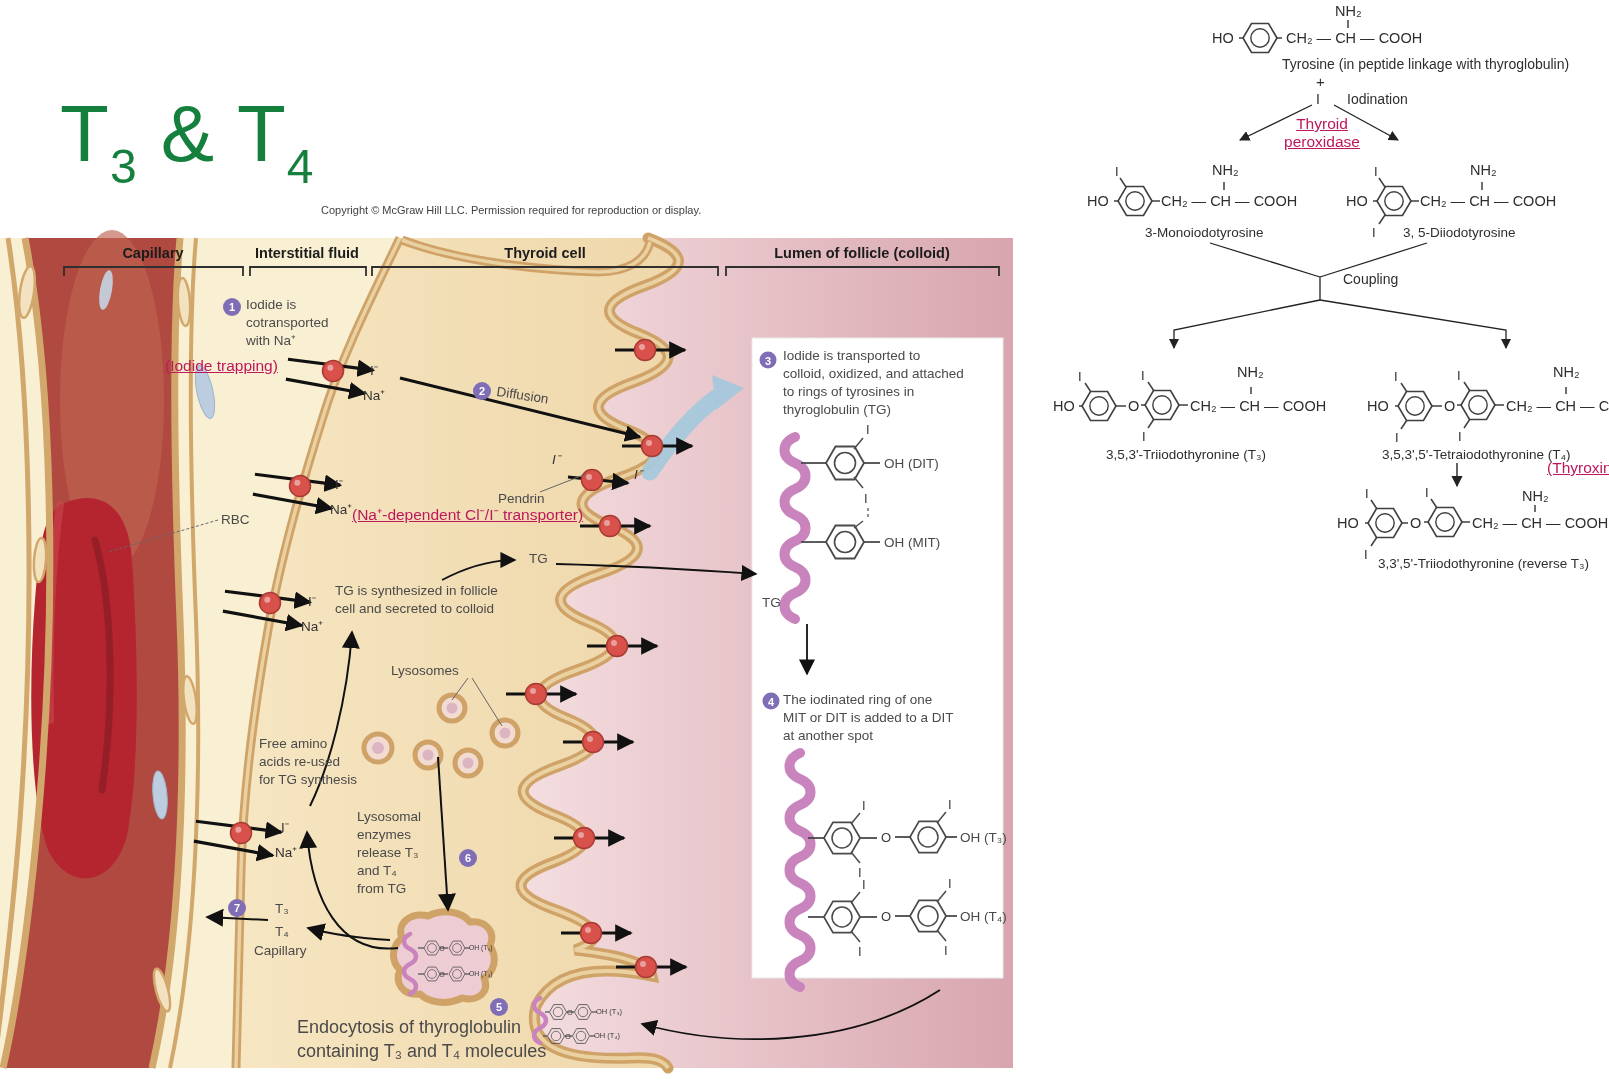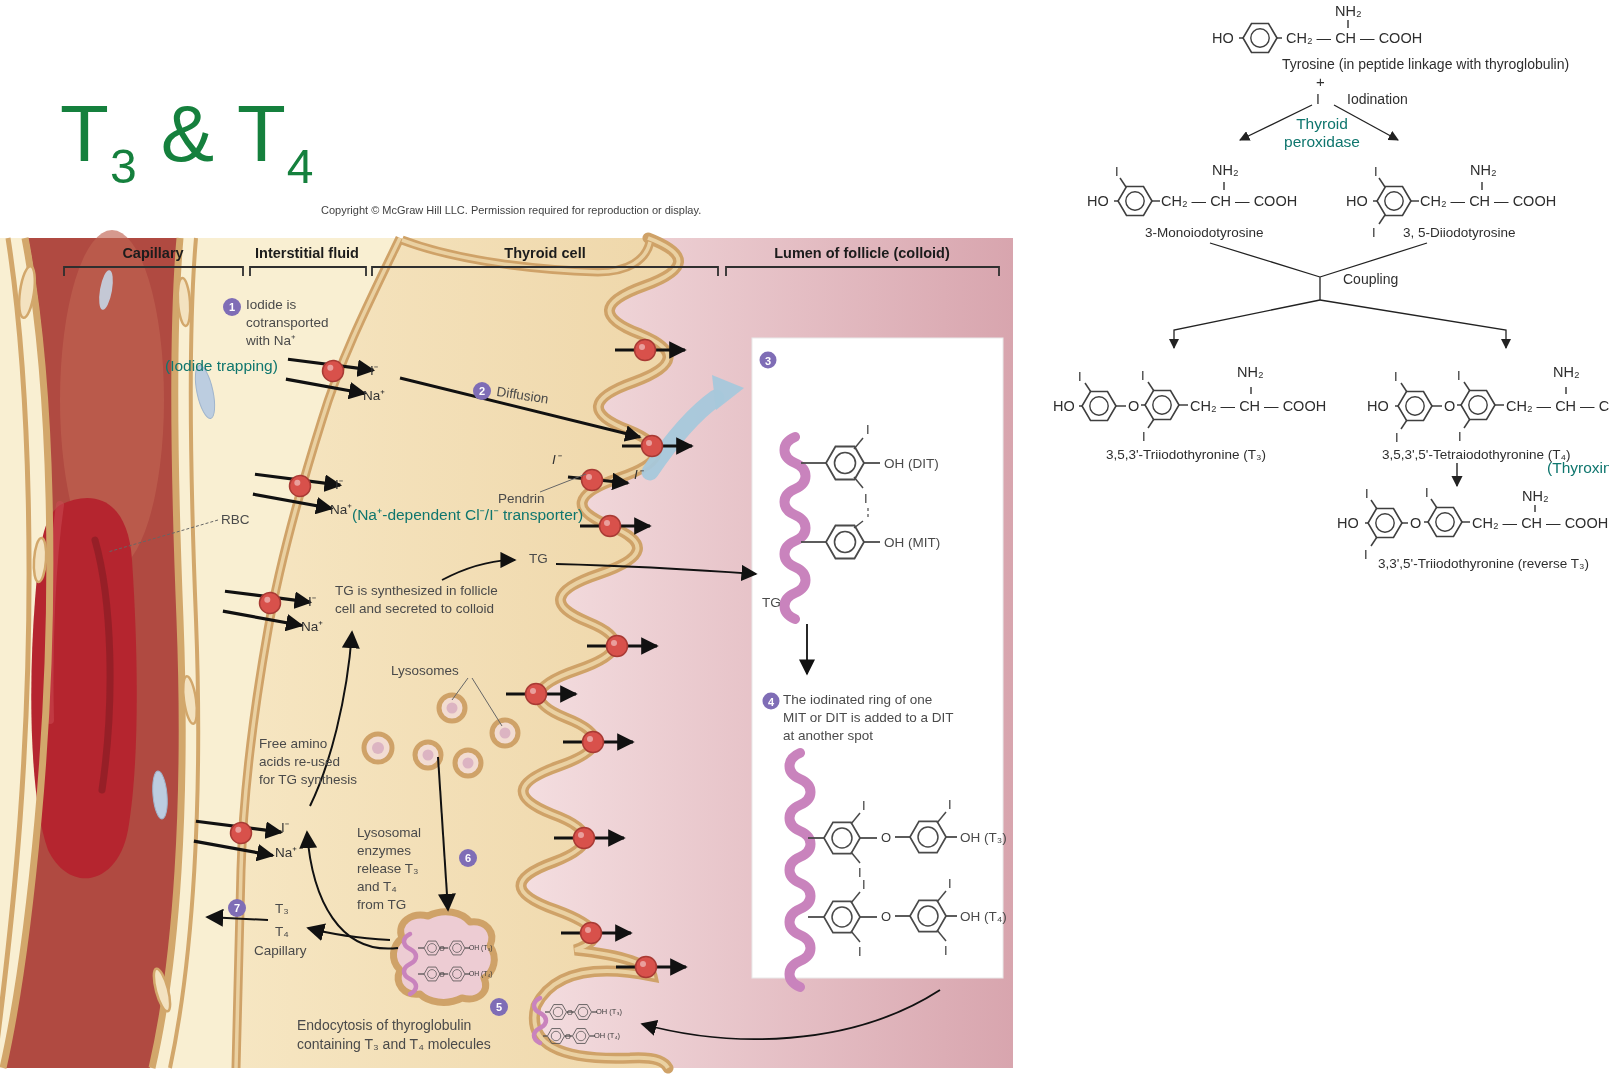--- a/index.html
+++ b/index.html
@@ -5,21 +5,21 @@
   html,body{margin:0;padding:0;background:#fff;}
   .page{position:relative;width:1609px;height:1084px;background:#fff;overflow:hidden;
         font-family:"Liberation Sans",sans-serif;}
   .abs{position:absolute;}
   .title{font-size:80px;color:#15803d;font-weight:500;letter-spacing:1px;white-space:nowrap;}
   .title .sub{font-size:48px;position:relative;top:22px;}
   .copy{font-size:11px;color:#3f3f3f;white-space:nowrap;}
   .hdr{font-weight:bold;font-size:14.5px;color:#1c1c1c;transform:translateX(-50%);white-space:nowrap;}
   .t{font-size:13.5px;color:#4a4a4a;white-space:pre-line;line-height:1.33;}
   .ion{font-size:13.5px;color:#333;white-space:nowrap;}
-  .blue{color:#0f766e;}
+  .blue{color:#be185d;text-decoration:underline;}
   .b15{font-size:15.5px;white-space:nowrap;}
   .badge{width:18px;height:18px;border-radius:50%;background:#7f6db6;color:#fff;font-size:11px;
          font-weight:bold;display:flex;align-items:center;justify-content:center;
          transform:translate(-50%,-50%);}
   .chtxt{font-size:14.5px;color:#2e2e2e;white-space:nowrap;}
   .chlbl{font-size:13.5px;color:#2e2e2e;white-space:nowrap;}
   .c14{font-size:14px;color:#2e2e2e;white-space:nowrap;}
   .tiny{font-size:6.8px;color:#3a3a3a;white-space:nowrap;}
   .rot{transform:rotate(8.5deg);transform-origin:left top;}
   .ctr{transform:translateX(-50%);text-align:center;white-space:pre-line;}
@@ -344,37 +344,41 @@
   <div class="abs t" style="left:529px;top:550px;">TG</div>
 
   <div class="abs t" style="left:391px;top:662px;">Lysosomes</div>
   <div class="abs t" style="left:259px;top:735px;">Free amino
 acids re-used
 for TG synthesis</div>
 
   <div class="abs ion" style="left:281px;top:818px;">I⁻</div>
   <div class="abs ion" style="left:275px;top:843px;">Na⁺</div>
 
-  <div class="abs t" style="left:357px;top:808px;margin-top:16px;">Lysosomal
+  <div class="abs t" style="left:357px;top:808px;">Lysosomal
 enzymes
 release T₃
 and T₄
 from TG</div>
   <div class="abs badge" style="left:468px;top:858px;">6</div>
 
   <div class="abs badge" style="left:237px;top:908px;">7</div>
   <div class="abs t" style="left:275px;top:900px;">T₃</div>
   <div class="abs t" style="left:275px;top:923px;">T₄</div>
   <div class="abs t" style="left:254px;top:942px;">Capillary</div>
 
   <div class="abs badge" style="left:499px;top:1007px;">5</div>
-  <div class="abs t" style="left:297px;top:1016px;font-size:14px;">Endocytosis of thyroglobulin
+  <div class="abs t" style="left:297px;top:1016px;font-size:18px;">Endocytosis of thyroglobulin
 containing T₃ and T₄ molecules</div>
 
   <div class="abs badge" style="left:768px;top:360px;width:17px;height:17px;">3</div>
+  <div class="abs t" style="left:783px;top:347px;">Iodide is transported to
+colloid, oxidized, and attached
+to rings of tyrosines in
+thyroglobulin (TG)</div>
   <div class="abs t" style="left:884px;top:455px;">OH (DIT)</div>
   <div class="abs t" style="left:884px;top:534px;">OH (MIT)</div>
   <div class="abs t" style="left:762px;top:594px;">TG</div>
   <div class="abs badge" style="left:771px;top:701px;width:17px;height:17px;">4</div>
   <div class="abs t" style="left:783px;top:691px;">The iodinated ring of one
 MIT or DIT is added to a DIT
 at another spot</div>
   <div class="abs t" style="left:960px;top:829px;">OH (T₃)</div>
   <div class="abs t" style="left:960px;top:908px;">OH (T₄)</div>
 

